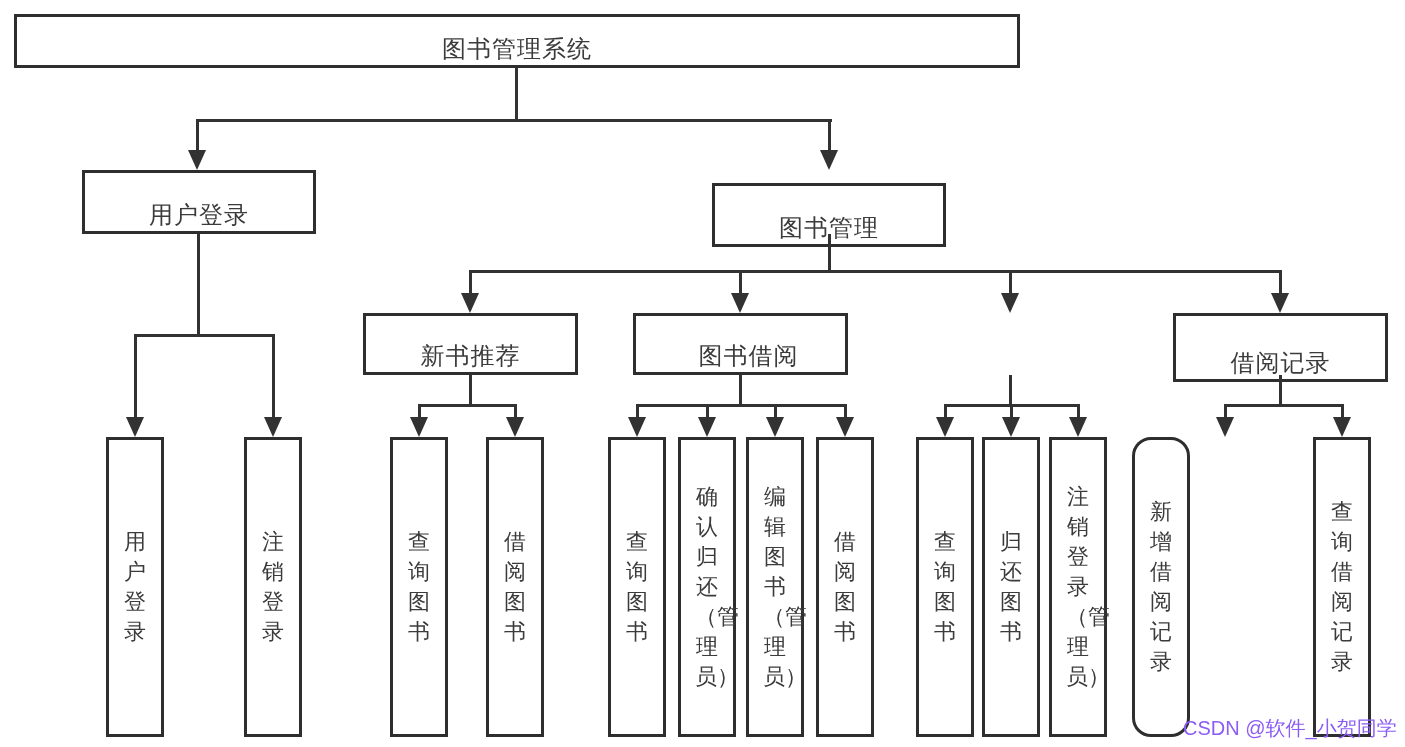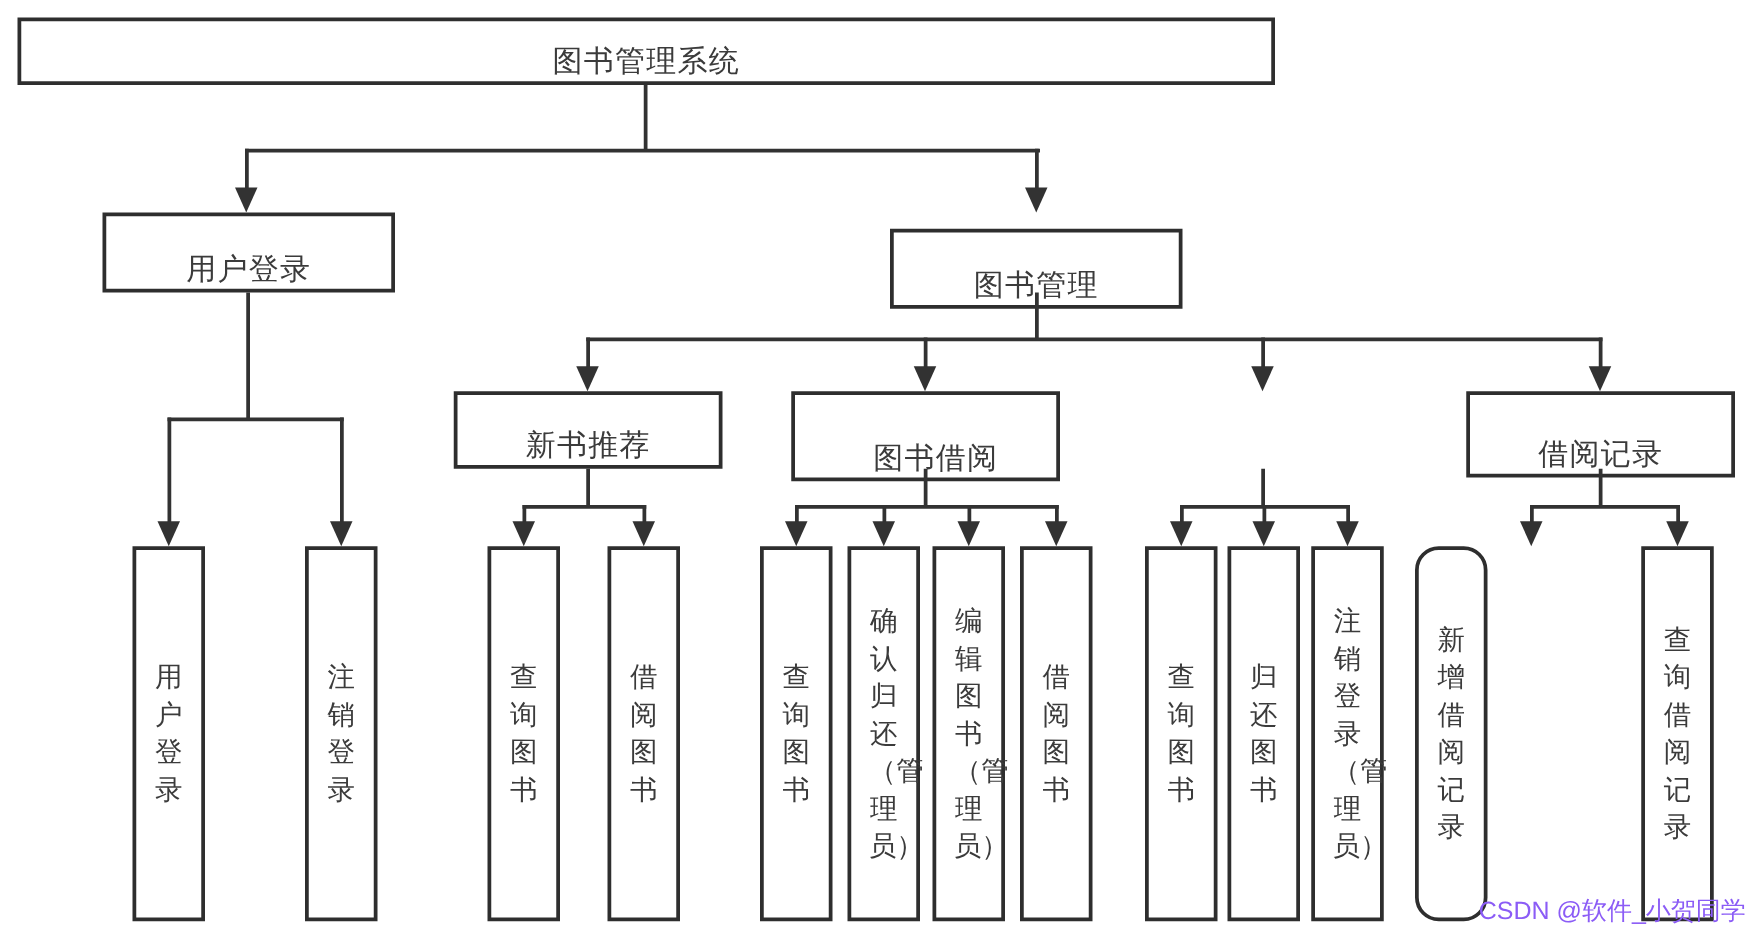--- a/index.html
+++ b/index.html
@@ -109,21 +109,21 @@
   <div class="vl" style="left:739px; top:270px; height:25px;"></div>
   <div class="arrow" style="left:731px; top:293px;"></div>
   <div class="vl" style="left:1009px; top:270px; height:25px;"></div>
   <div class="arrow" style="left:1001px; top:293px;"></div>
   <div class="vl" style="left:1279px; top:270px; height:25px;"></div>
   <div class="arrow" style="left:1271px; top:293px;"></div>
 
   <div class="box" style="left:363px; top:313px; width:215px; height:62px;">
     <span class="lbl">新书推荐</span>
   </div>
-  <div class="box" style="left:633px; top:313px; width:215px; height:72px;padding-left:16px;">
+  <div class="box" style="left:633px; top:313px; width:215px; height:62px;padding-left:16px;">
     <span class="lbl">图书借阅</span>
   </div>
   <div class="box" style="left:1173px; top:313px; width:215px; height:69px;">
     <span class="lbl">借阅记录</span>
   </div>
 
   <div class="vl" style="left:469px; top:375px; height:31px;"></div>
   <div class="hl" style="left:418px; top:404px; width:99px;"></div>
   <div class="vl" style="left:418px; top:404px; height:15px;"></div>
   <div class="arrow" style="left:410px; top:417px;"></div>

